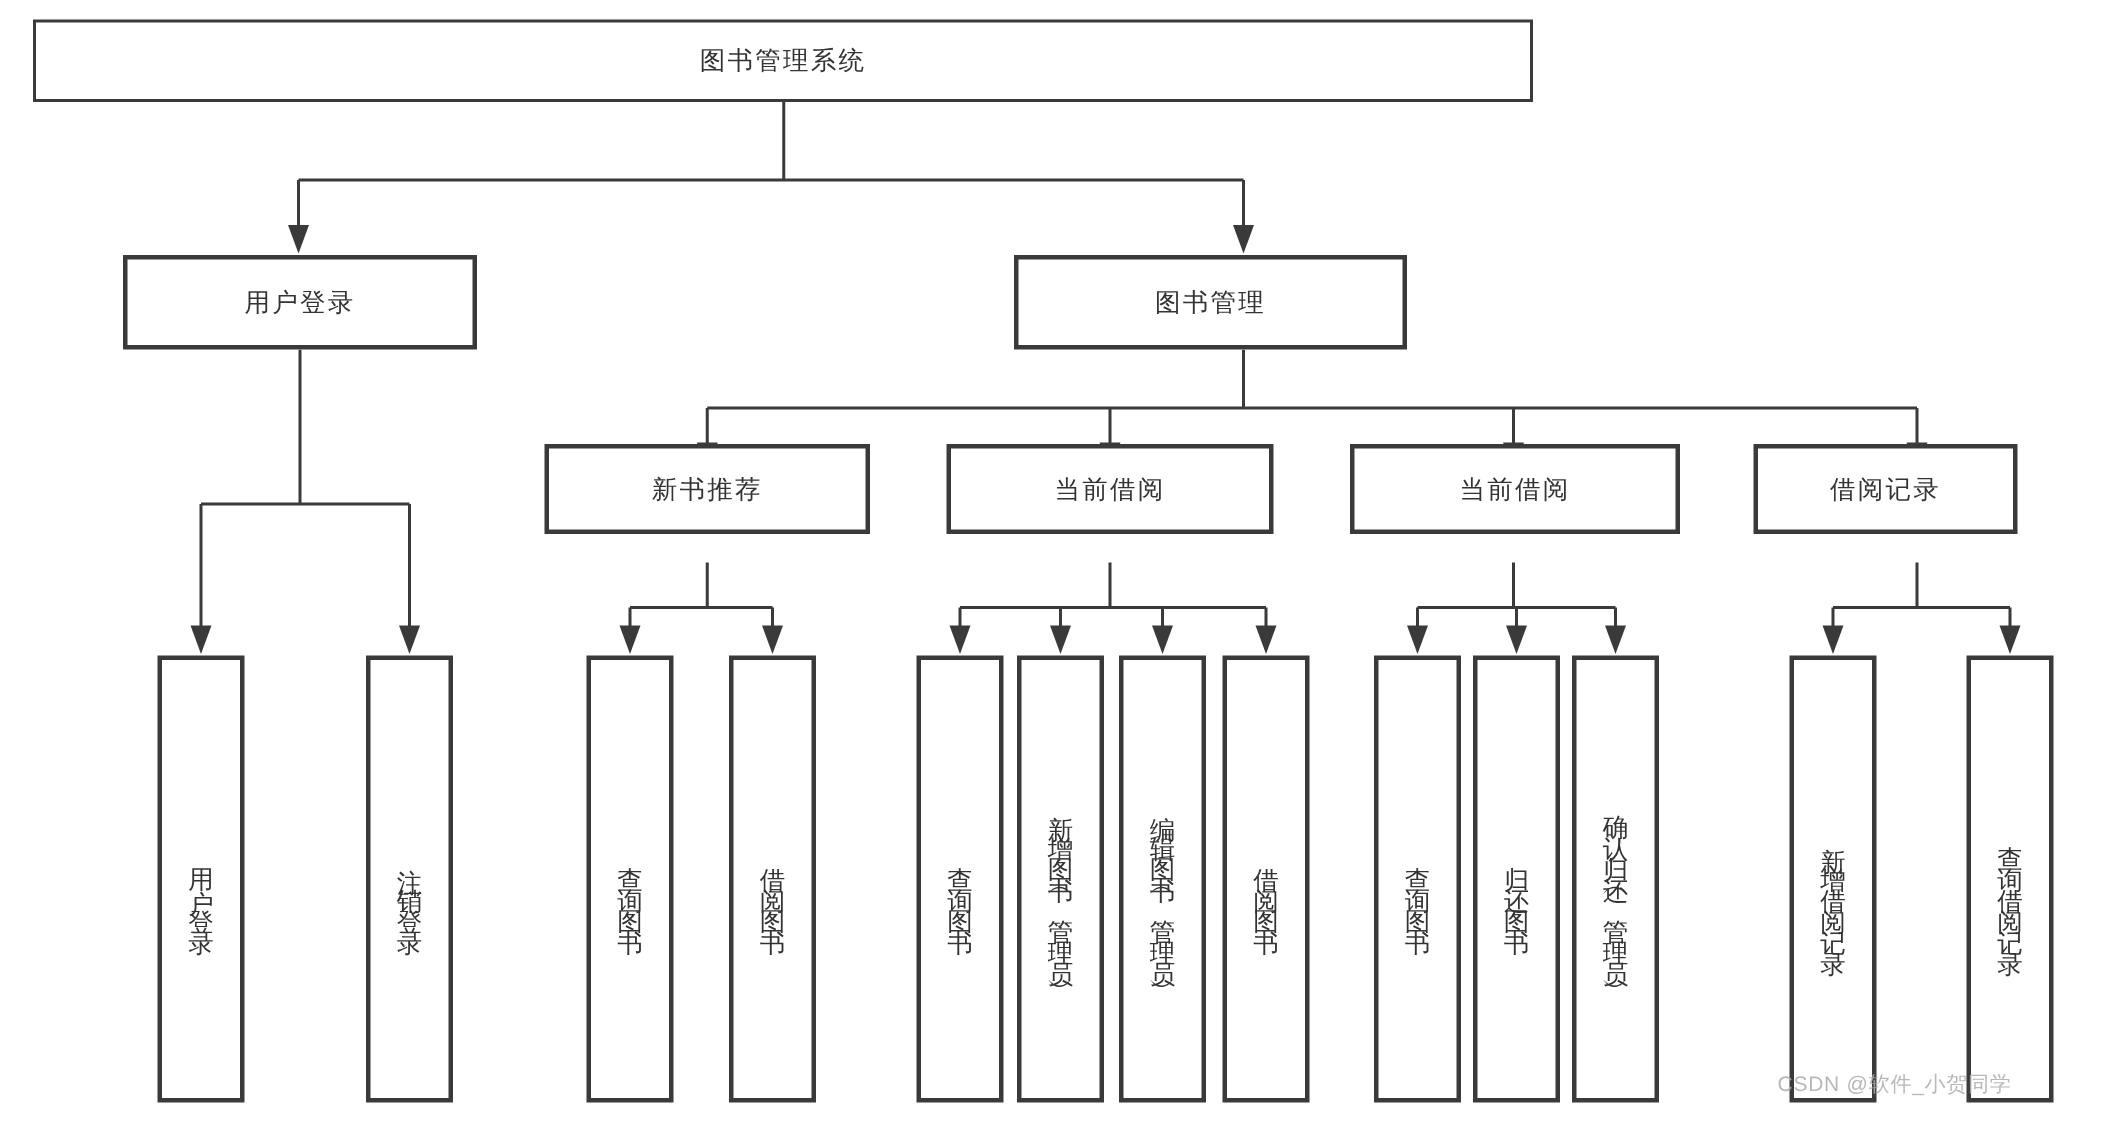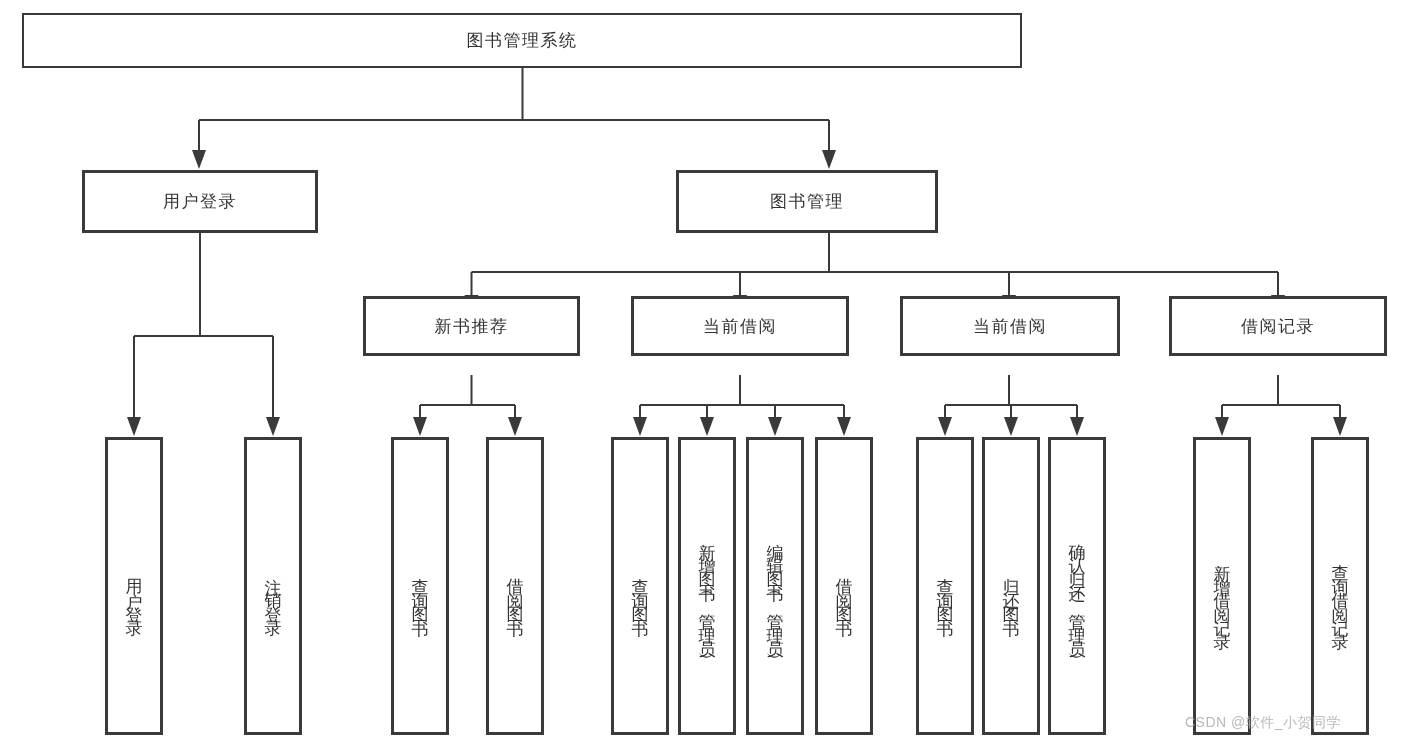--- a/index.html
+++ b/index.html
@@ -109,21 +109,21 @@
 
   <div class="box lvl3" style="left:363px;width:217px;">
     <span class="htext">新书推荐</span>
   </div>
   <div class="box lvl3" style="left:631px;width:218px;">
     <span class="htext">当前借阅</span>
   </div>
   <div class="box lvl3" style="left:900px;width:220px;">
     <span class="htext">当前借阅</span>
   </div>
-  <div class="box lvl3" style="left:1169px;width:218px;">
+  <div class="box lvl3" style="left:1169px;width:176px;">
     <span class="htext">借阅记录</span>
   </div>
 
   <div class="box leaf" style="left:105px;">
     <span class="vtext">用户登录</span>
   </div>
   <div class="box leaf" style="left:244px;">
     <span class="vtext">注销登录</span>
   </div>
 

